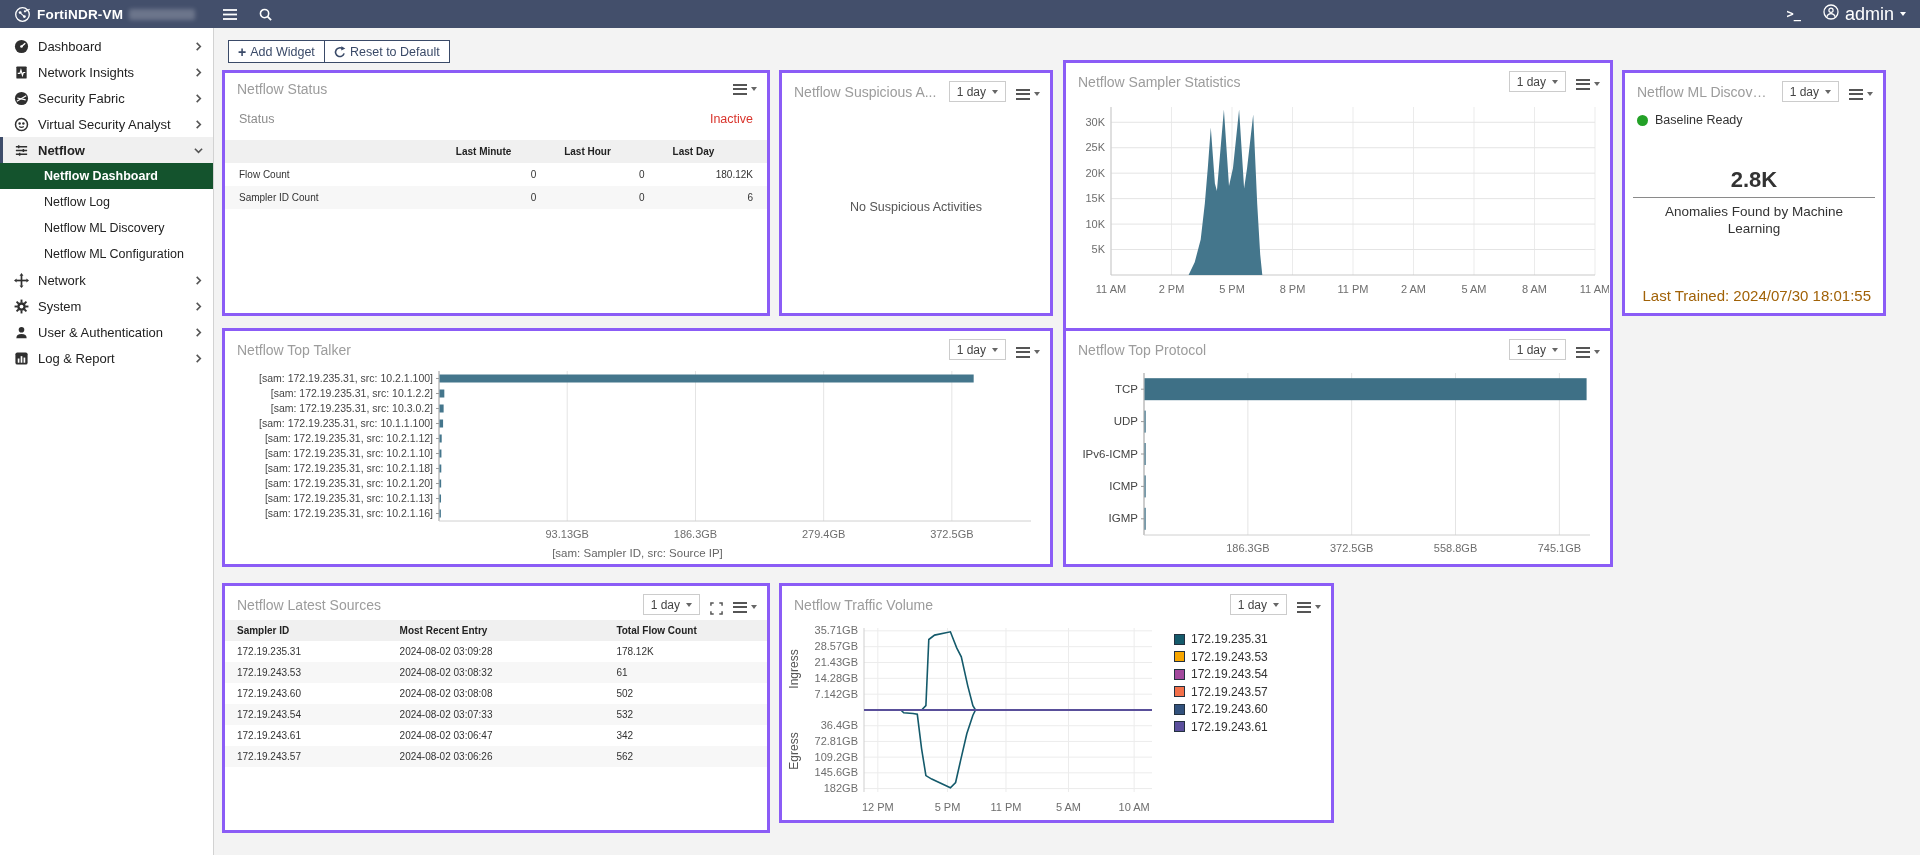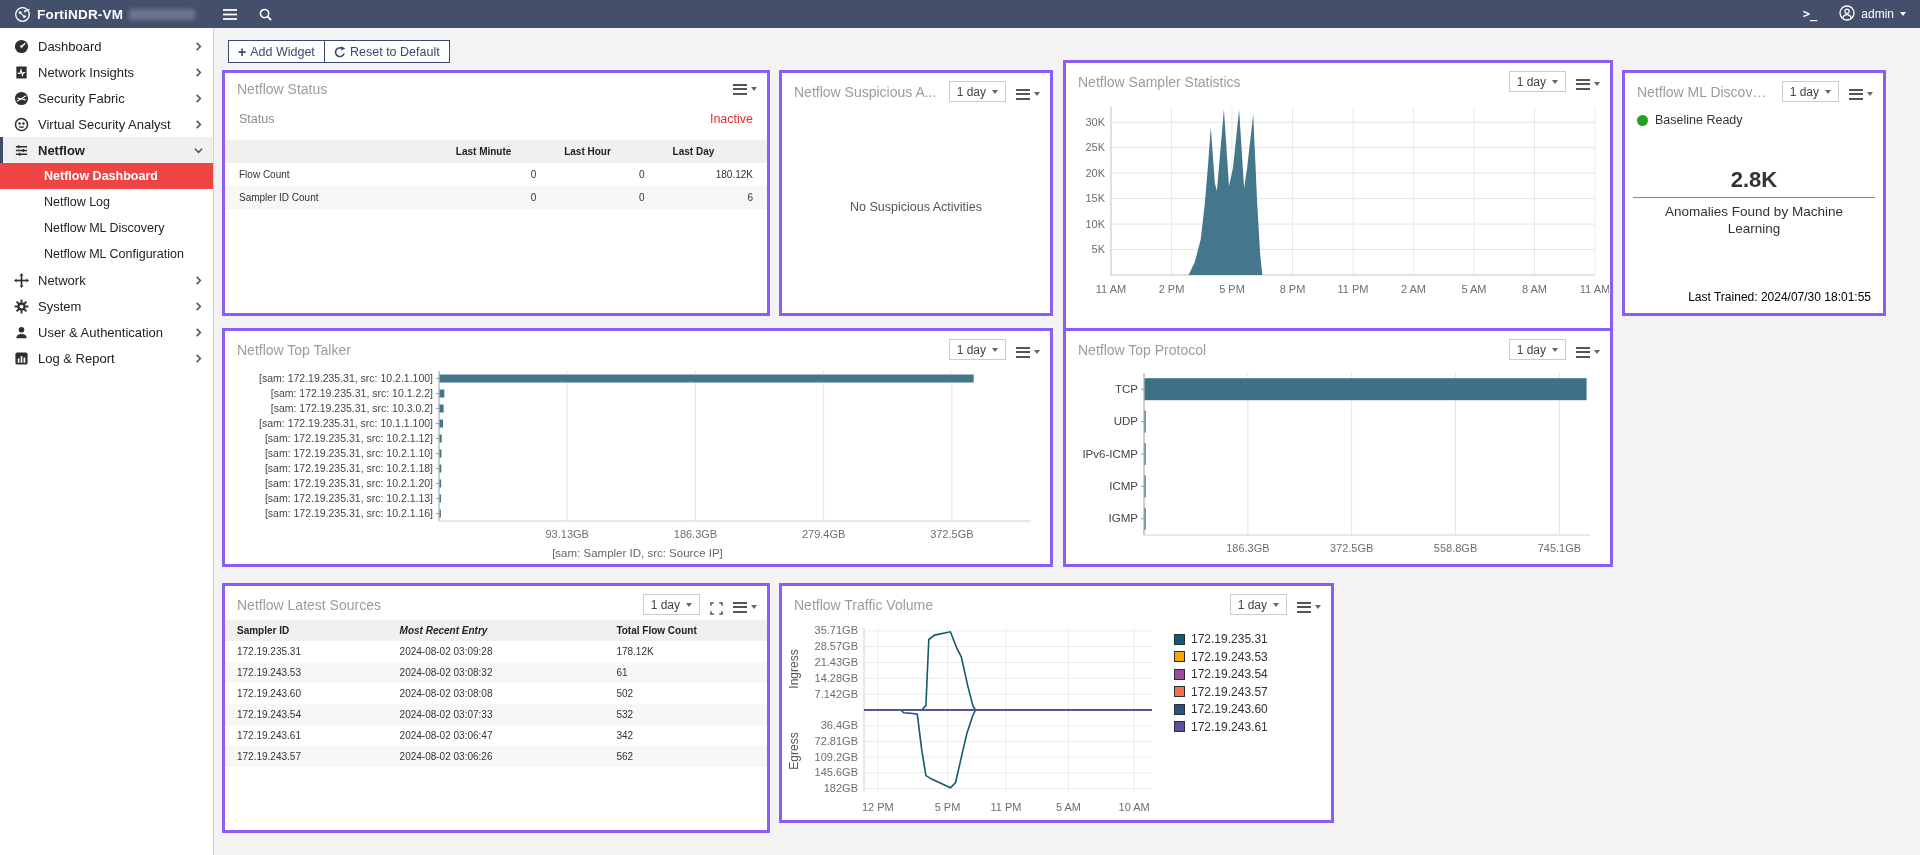--- a/index.html
+++ b/index.html
@@ -12,36 +12,36 @@
   .topbar{position:absolute;left:0;top:0;width:1920px;height:28px;background:#434f6b;
           display:flex;align-items:center;color:#fff;padding:0 14px;z-index:30}
   .logo{display:flex;align-items:center;margin-right:6px}
   .app-title{font-size:13.5px;font-weight:bold;letter-spacing:.2px}
   .redacted{width:66px;height:11px;background:rgba(255,255,255,.22);border-radius:2px;
             filter:blur(2px);margin-left:6px}
   .tb-ico{position:absolute;top:0;height:28px;display:flex;align-items:center;cursor:pointer}
   .tb-right{position:absolute;right:14px;top:0;height:28px;display:flex;align-items:center;gap:22px}
   .term{font-family:"DejaVu Sans Mono","Liberation Mono",monospace;font-size:12px;font-weight:bold;
         color:#fff;cursor:pointer}
-  .userchip{display:flex;align-items:center;gap:6px;font-size:12px;cursor:pointer}
+  .userchip{display:flex;align-items:center;gap:6px;font-size:18px;cursor:pointer}
   .caret{width:0;height:0;border-left:3.5px solid transparent;border-right:3.5px solid transparent;
          border-top:4.5px solid #666;display:inline-block}
   .caret.w{border-top-color:#fff}
 
   
   .sidebar{position:absolute;left:0;top:28px;width:214px;bottom:0;background:#fff;
            border-right:1px solid #d2d2d2;padding-top:5px;z-index:20}
   .sb-item{height:26px;display:flex;align-items:center;padding:0 10px 0 12px;font-size:13px;
            color:#222;cursor:pointer}
   .sb-item .sb-icon{width:18px;display:flex;justify-content:center}
   .sb-item .lbl{flex:1;margin-left:8px;white-space:nowrap}
   .sb-item.expanded{background:#f0f0f0;font-weight:bold;border-left:3px solid #3d4c69;padding-left:9px}
   .sb-child{height:26px;display:flex;align-items:center;padding-left:44px;font-size:12.5px;
             color:#222;cursor:pointer;white-space:nowrap}
-  .sb-child.active{background:#ef4444;color:#fff;font-weight:bold}
+  .sb-child.active{background:#14532d;color:#fff;font-weight:bold}
 
   
   .main{position:absolute;left:215px;top:28px;right:0;bottom:0;background:#f3f3f3}
   .tbtn{position:absolute;top:40px;height:23px;display:inline-flex;align-items:center;gap:4px;
         background:#fff;border:1px solid #3a4a68;color:#3a4a68;font-size:12.5px;
         font-family:inherit;padding:0 9px;cursor:pointer;z-index:5}
   .tbtn .plus{font-weight:bold;font-size:14px;line-height:1}
 
   
   .widget{position:absolute;background:#fff;border:3px solid #8b5cf6;overflow:hidden}
@@ -66,21 +66,21 @@
   .src-tbl .tbl th,.src-tbl .tbl td{padding:5px 12px}
 
   .empty-center{position:absolute;left:0;right:0;top:38px;bottom:10px;display:flex;
                 align-items:center;justify-content:center;font-size:12.5px;color:#555}
 
   .bl-row{display:flex;align-items:center;gap:7px;padding:8px 12px 0 12px;font-size:12.5px;color:#333}
   .bl-dot{width:11px;height:11px;border-radius:50%;background:#23a127}
   .big-val{margin-top:40px;text-align:center;font-size:22px;font-weight:bold;color:#333}
   .big-line{border:none;border-top:1px solid #8a8a8a;margin:4px 8px 6px 8px}
   .big-cap{text-align:center;font-size:13.5px;color:#333;line-height:1.25;padding:0 20px}
-  .last-trained{position:absolute;right:12px;bottom:9px;font-size:12px;color:#000000}
+  .last-trained{position:absolute;right:12px;bottom:9px;font-size:15px;color:#a16207}
 
   .chart-note{position:absolute;left:0;right:0;top:216px;text-align:center;font-size:11.5px;color:#666}
 
   .legend{position:absolute;left:392px;top:46px;display:flex;flex-direction:column;gap:3.5px}
   .legend-item{display:flex;align-items:center;gap:6px;font-size:12px;color:#333;cursor:pointer}
   .legend-item .sw{width:11px;height:11px;border:1px solid #23313f;flex-shrink:0}
 </style>
 </head>
 <body>
 
@@ -571,21 +571,21 @@
           </span>
         <span class="caret"></span>
       </span>
     </span>
   </div>
   <div class="src-tbl" style="margin-top:2px">
       <table class="tbl">
         <thead>
           <tr>
             <th style="width: 30%;">Sampler ID</th>
-            <th style="width: 40%; font-style: italic;">Most Recent Entry</th>
+            <th style="width: 40%;">Most Recent Entry</th>
             <th style="width: 30%;">Total Flow Count</th>
           </tr>
         </thead>
         <tbody>
           <tr>
             <td>172.19.235.31</td>
             <td>2024-08-02 03:09:28</td>
             <td>178.12K</td>
           </tr>
           <tr>

